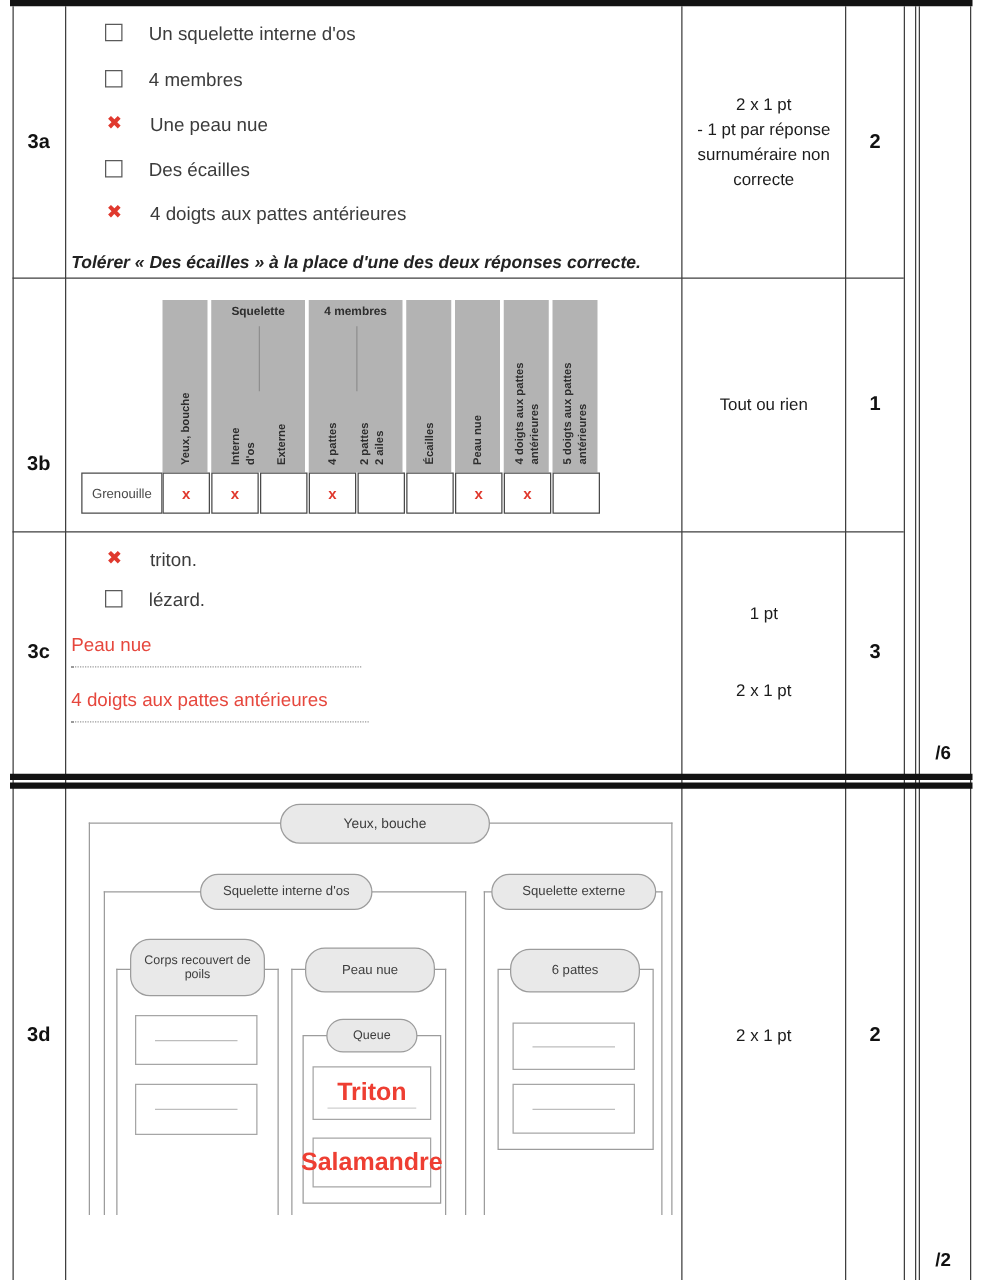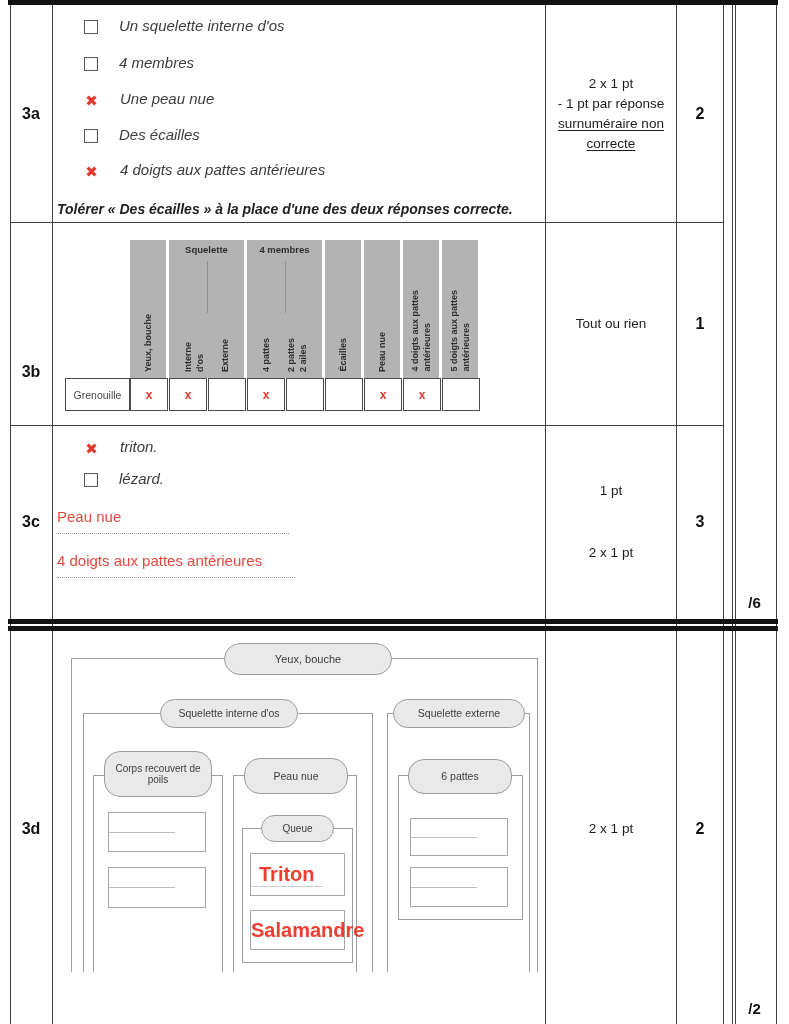--- a/index.html
+++ b/index.html
@@ -4,29 +4,29 @@
 <style>
   html,body{margin:0;padding:0;background:#fff;}
   .page{position:relative;width:789px;height:1024px;background:#ffffff;overflow:hidden;
         font-family:"Liberation Sans","DejaVu Sans",sans-serif;color:#2e2e2e;}
   .vline{position:absolute;width:1px;background:#3f3f3f;}
   .hline{position:absolute;height:1px;background:#3f3f3f;}
   .thickbar{position:absolute;background:#121212;}
   .qlabel{position:absolute;left:10px;width:42px;display:flex;align-items:center;justify-content:center;
           font-weight:bold;font-size:16px;color:#111;}
   
-  .opt{position:absolute;display:flex;align-items:flex-end;gap:21px;height:15px;font-style:italic;}
+  .opt{position:absolute;display:flex;align-items:flex-start;gap:21px;height:15px;}
   .cb{width:12px;height:12px;border:1.6px solid #5a5a5a;background:#fff;flex:0 0 auto;}
   .xmark{width:15px;text-align:center;color:#e0392e;font-size:15px;line-height:13px;font-weight:bold;flex:0 0 auto;}
   .opt-label{font-size:15px;color:#3c3c3c;white-space:nowrap;}
   .note{position:absolute;font-style:italic;font-weight:bold;font-size:14px;color:#222;white-space:nowrap;}
   
   .ptscell{position:absolute;left:546px;width:130px;display:flex;flex-direction:column;align-items:center;
            justify-content:center;text-align:center;font-size:13.5px;line-height:20px;color:#1c1c1c;}
-  .u{text-decoration:underline;text-underline-offset:2px;}
+  .u{text-underline-offset:2px;}
   .scorecell{position:absolute;left:677px;width:46px;display:flex;align-items:center;justify-content:center;
              font-weight:bold;font-size:16px;color:#111;}
   .subtotal{position:absolute;left:733px;width:43px;text-align:center;font-weight:bold;font-size:15px;color:#111;}
   
   .t3b{position:absolute;left:65px;top:240px;width:430px;height:175px;}
   .hcell{position:absolute;top:0;height:138px;background:#b3b3b3;box-sizing:border-box;
          display:flex;align-items:flex-end;justify-content:center;padding-bottom:6px;}
   .vl{writing-mode:vertical-rl;transform:rotate(180deg);font-size:9px;font-weight:bold;color:#2e2e2e;
       line-height:1.35;max-height:102px;}
   .vl span{display:block;}
@@ -42,21 +42,21 @@
   .wans{position:absolute;left:57px;border-bottom:1px dotted #9a9a9a;padding-bottom:8px;
         font-size:15px;color:#e6473d;}
   
   .dg{position:absolute;left:52px;top:634px;width:493px;height:390px;}
   .dg-rect{position:absolute;border:1.5px solid #9c9c9c;border-bottom:none;box-sizing:border-box;z-index:1;}
   .dg-rect.closed{border-bottom:1.5px solid #9c9c9c;}
   .dg-pill{position:absolute;background:#e9e9e9;border:1.5px solid #9c9c9c;border-radius:16px;z-index:2;
            display:flex;align-items:center;justify-content:center;text-align:center;
            font-size:10.5px;color:#3d3d3d;line-height:1.15;box-sizing:border-box;padding:0 4px;}
   .dg-ansbox{position:absolute;border:1.4px solid #a6a6a6;background:#fff;z-index:1;box-sizing:border-box;
-             display:flex;align-items:center;overflow:visible;}
+             display:flex;align-items:center;justify-content:center;overflow:visible;}
   .dg-blank{width:66px;border-top:1.4px solid #bdbdbd;}
   .dg-redtext{color:#ee3e32;font-weight:bold;font-size:20px;white-space:nowrap;}
   .underlined-ans{border-bottom:1px solid #cfcfcf;padding:0 8px;}
 </style>
 </head>
 <body>
 
 <div class="page">
 
   <div class="thickbar" style="left:8px;top:0;width:770px;height:5px;"></div>

